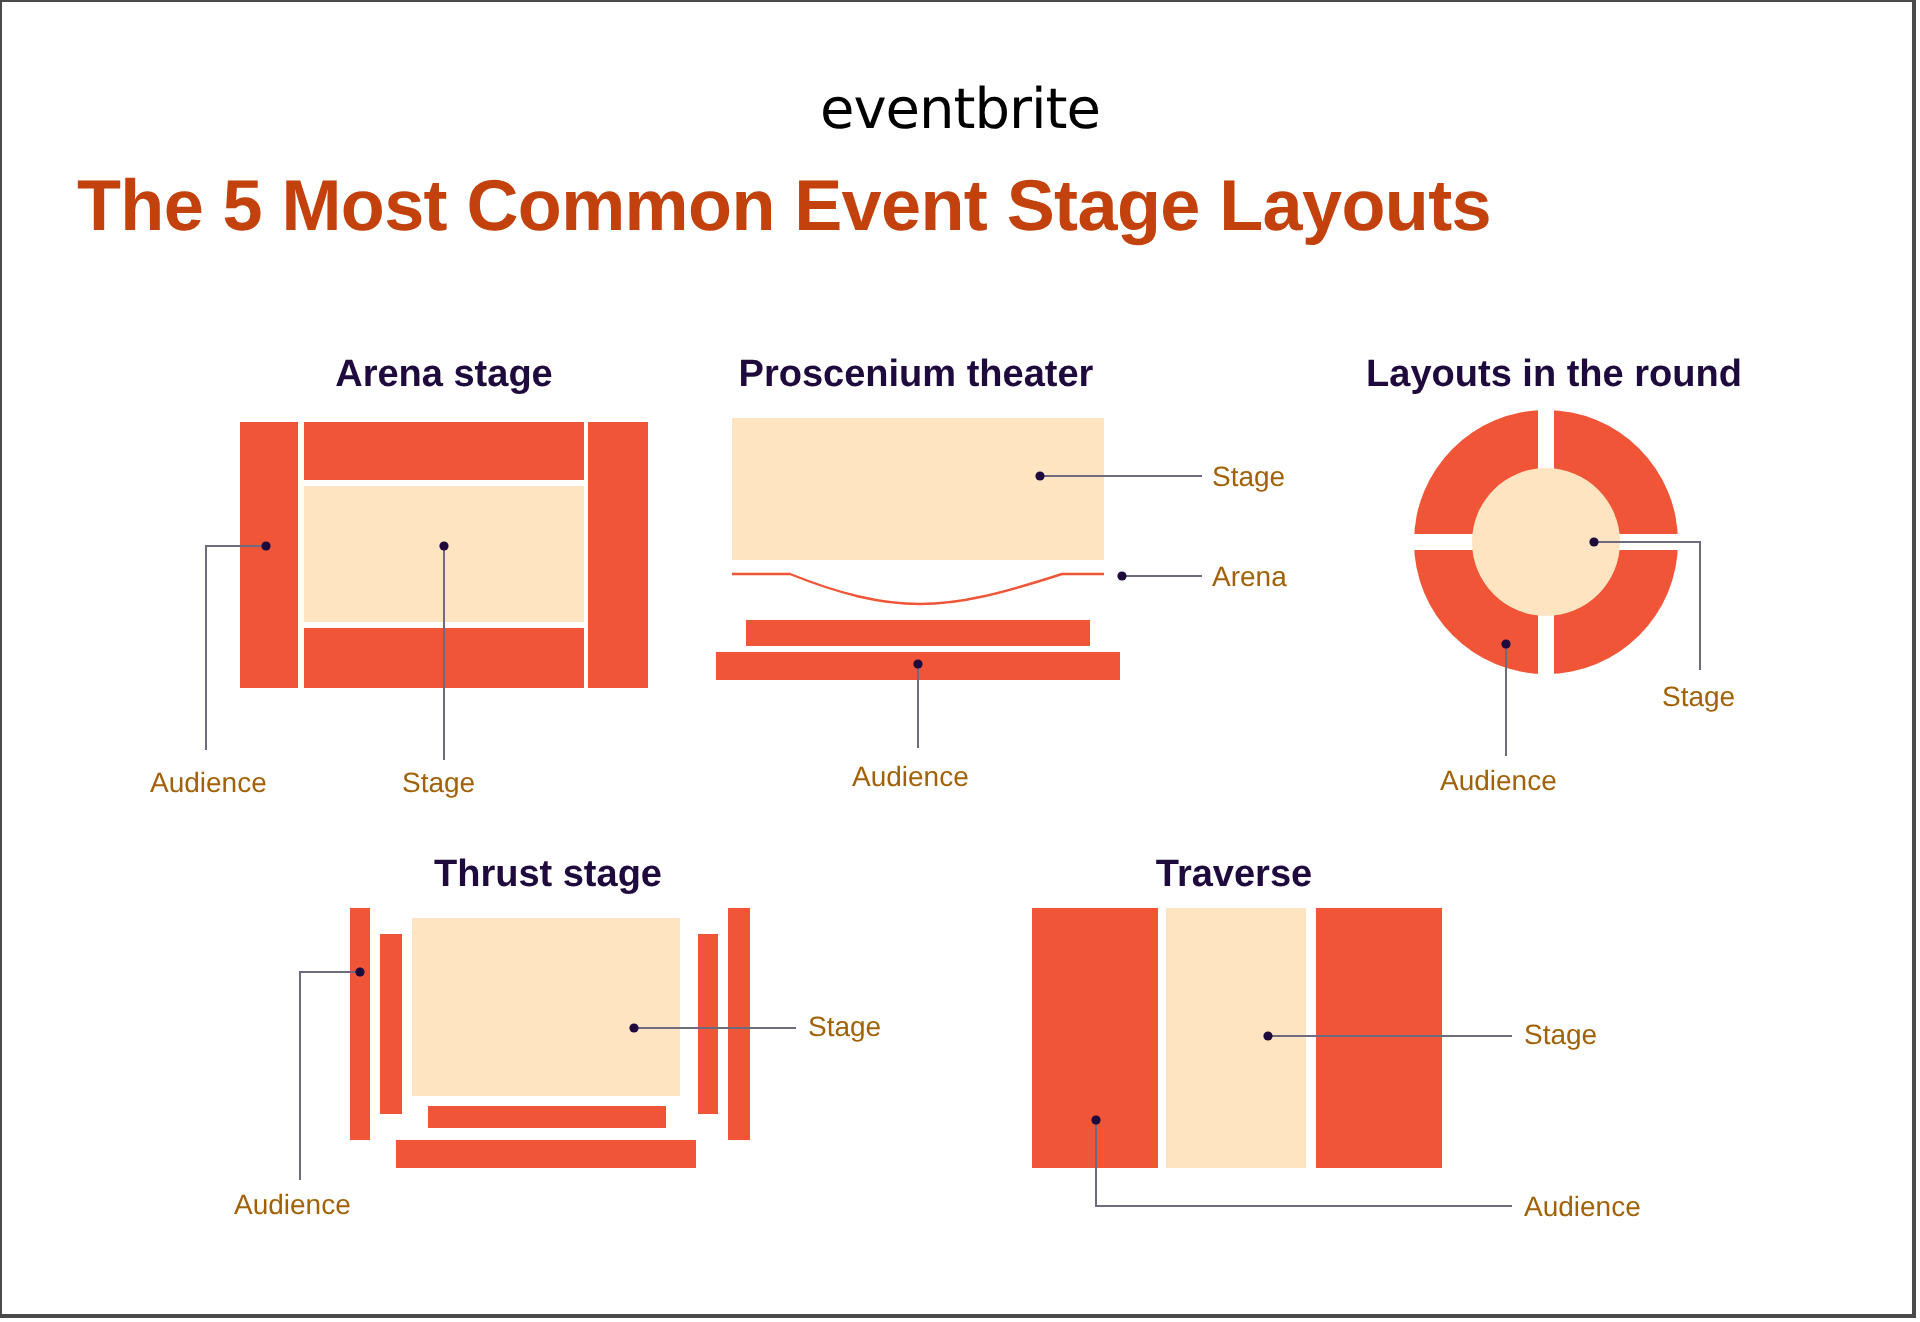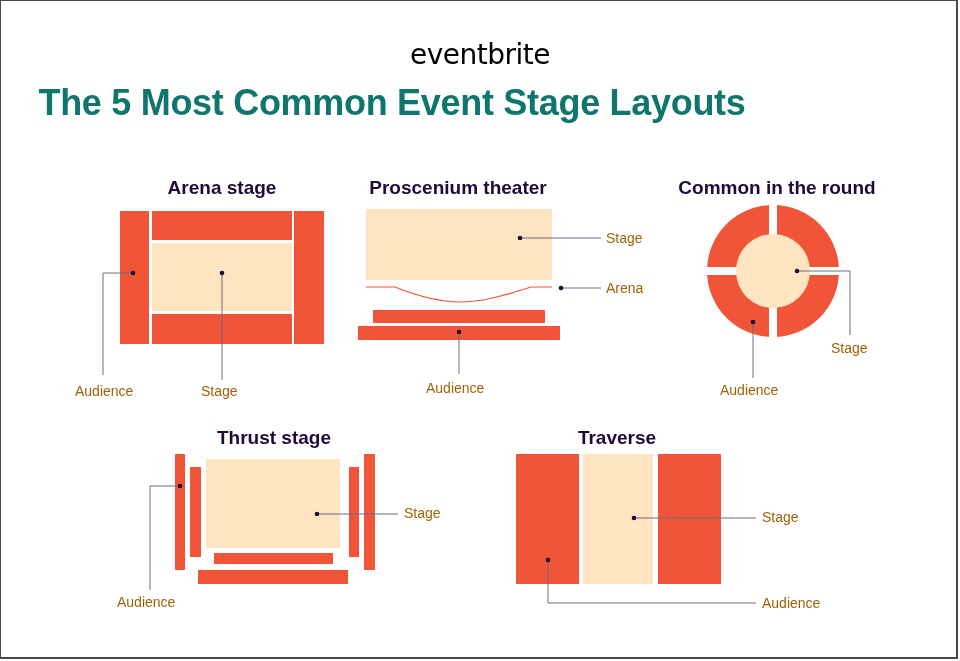--- a/index.html
+++ b/index.html
@@ -10,21 +10,21 @@
     box-sizing: border-box; background: #ffffff;
   }
   .logo {
     position: absolute; left: 0; width: 960px; top: 38px; text-align: center;
     font-family: "DejaVu Sans", sans-serif; font-size: 28px; color: #000000;
     letter-spacing: -0.5px; font-weight: normal;
   }
   .title {
     position: absolute; left: 0; width: 784px; top: 82px; text-align: center;
     font-family: "Liberation Sans", sans-serif; font-weight: bold; font-size: 36px;
-    color: #0f766e; letter-spacing: -0.3px;
+    color: #c2410c; letter-spacing: -0.3px;
   }
   .section-title {
     position: absolute; font-family: Liberation Sans, sans-serif; font-weight: bold;
     font-size: 19px; color: #1e0a3c; white-space: nowrap; transform: translateX(-50%);
   }
   .lbl {
     position: absolute; font-family: "Liberation Sans", sans-serif; font-size: 14px;
     color: #a16207; white-space: nowrap;
   }
   svg.diagram { position: absolute; left: 0; top: 0; }
@@ -32,21 +32,21 @@
 </head>
 <body>
 
 <div class="frame"></div>
 
 <div class="logo">eventbrite</div>
 <div class="title">The 5 Most Common Event Stage Layouts</div>
 
 <div class="section-title" style="left:222px; top:177px;">Arena stage</div>
 <div class="section-title" style="left:458px; top:177px;">Proscenium theater</div>
-<div class="section-title" style="left:777px; top:177px;">Common in the round</div>
+<div class="section-title" style="left:777px; top:177px;">Layouts in the round</div>
 <div class="section-title" style="left:274px; top:427px;">Thrust stage</div>
 <div class="section-title" style="left:617px; top:427px;">Traverse</div>
 
 <svg class="diagram" width="960" height="661" viewBox="0 0 960 661">
 
   <g>
     <rect x="120" y="211" width="29" height="133" fill="#f05537"></rect>
     <rect x="152" y="211" width="140" height="29" fill="#f05537"></rect>
     <rect x="152" y="243" width="140" height="68" fill="#fee4c0"></rect>
     <rect x="152" y="314" width="140" height="30" fill="#f05537"></rect>

